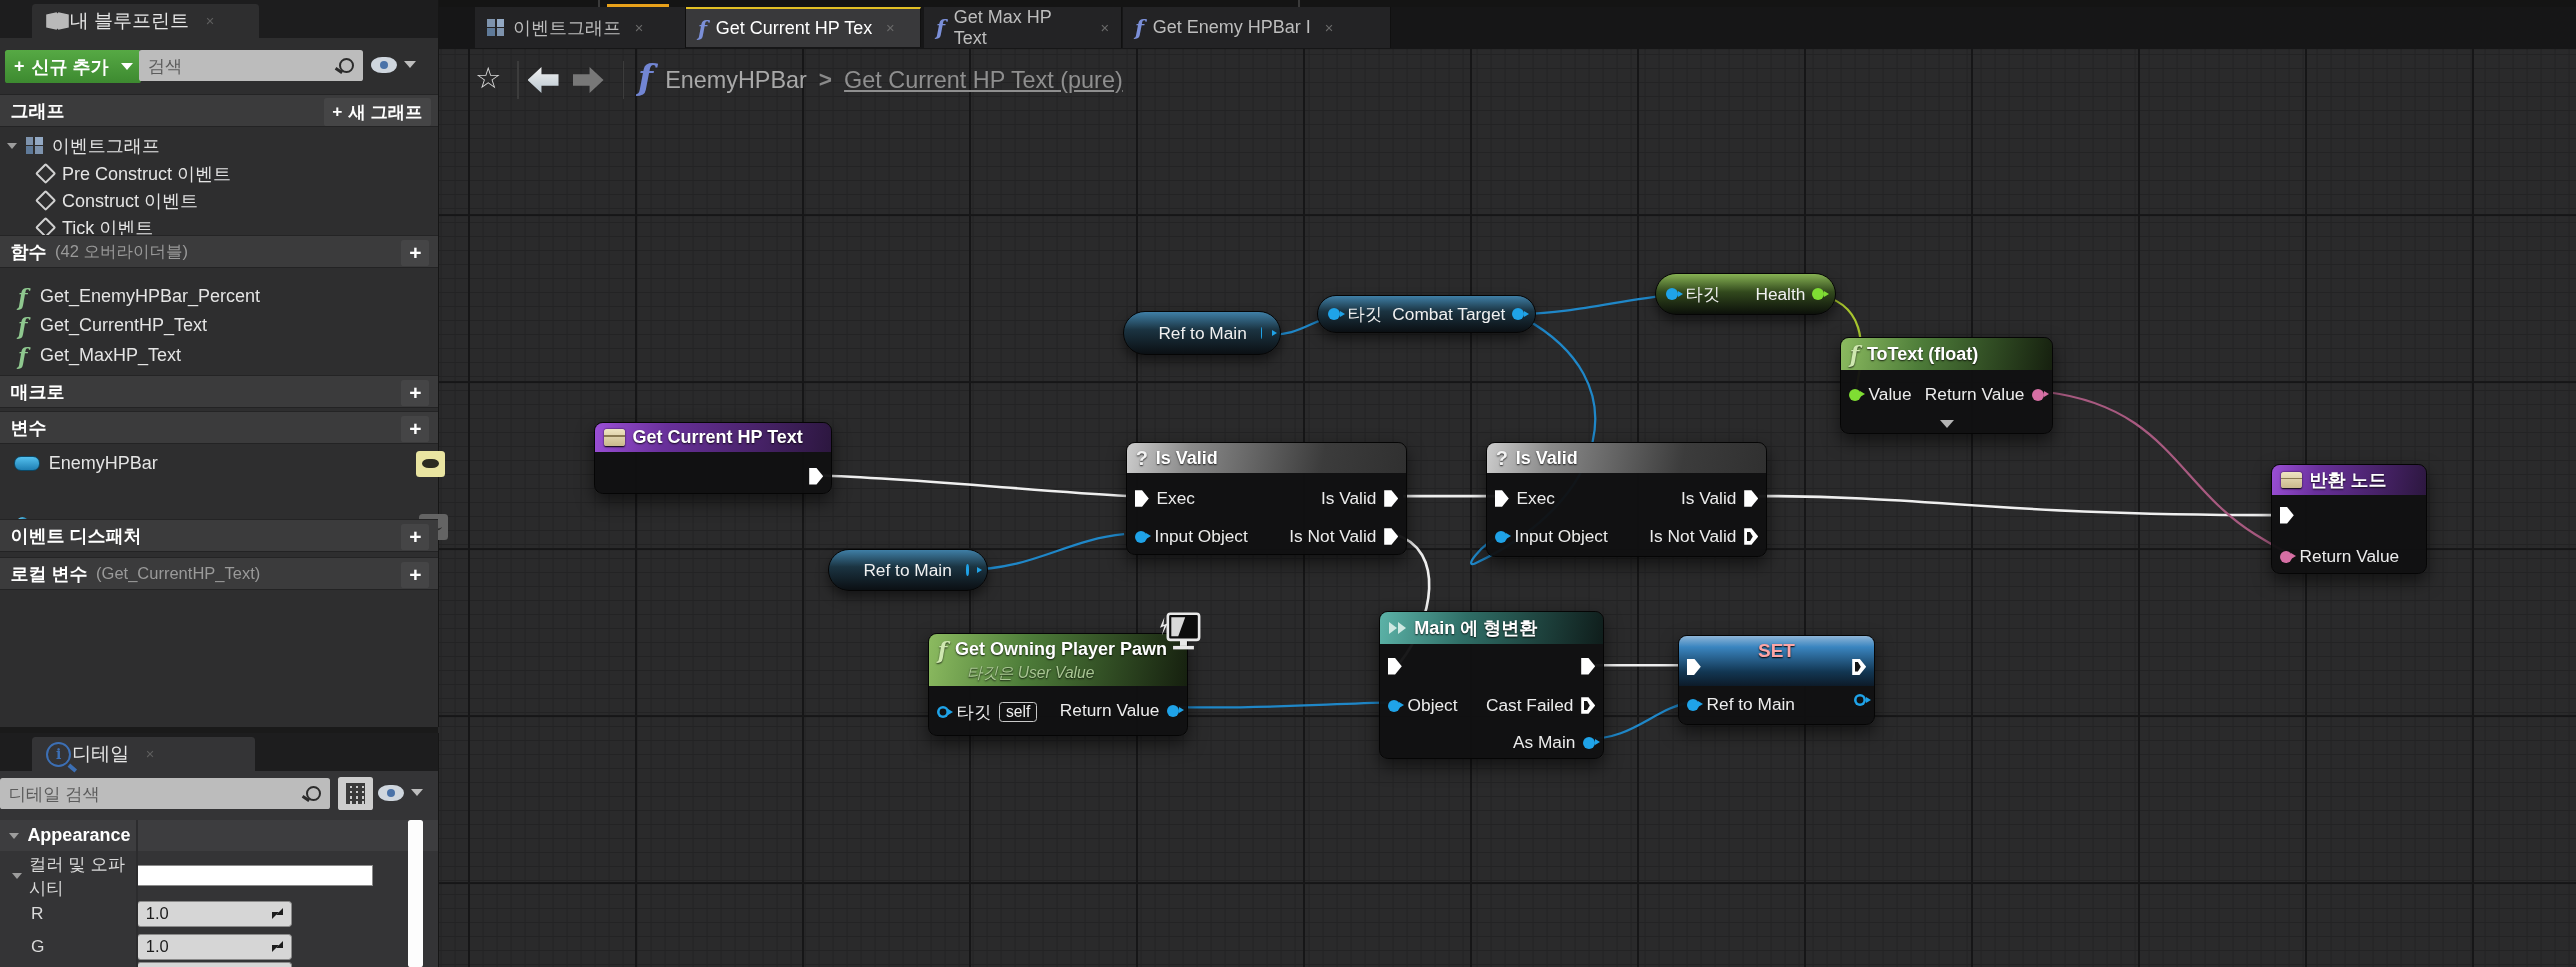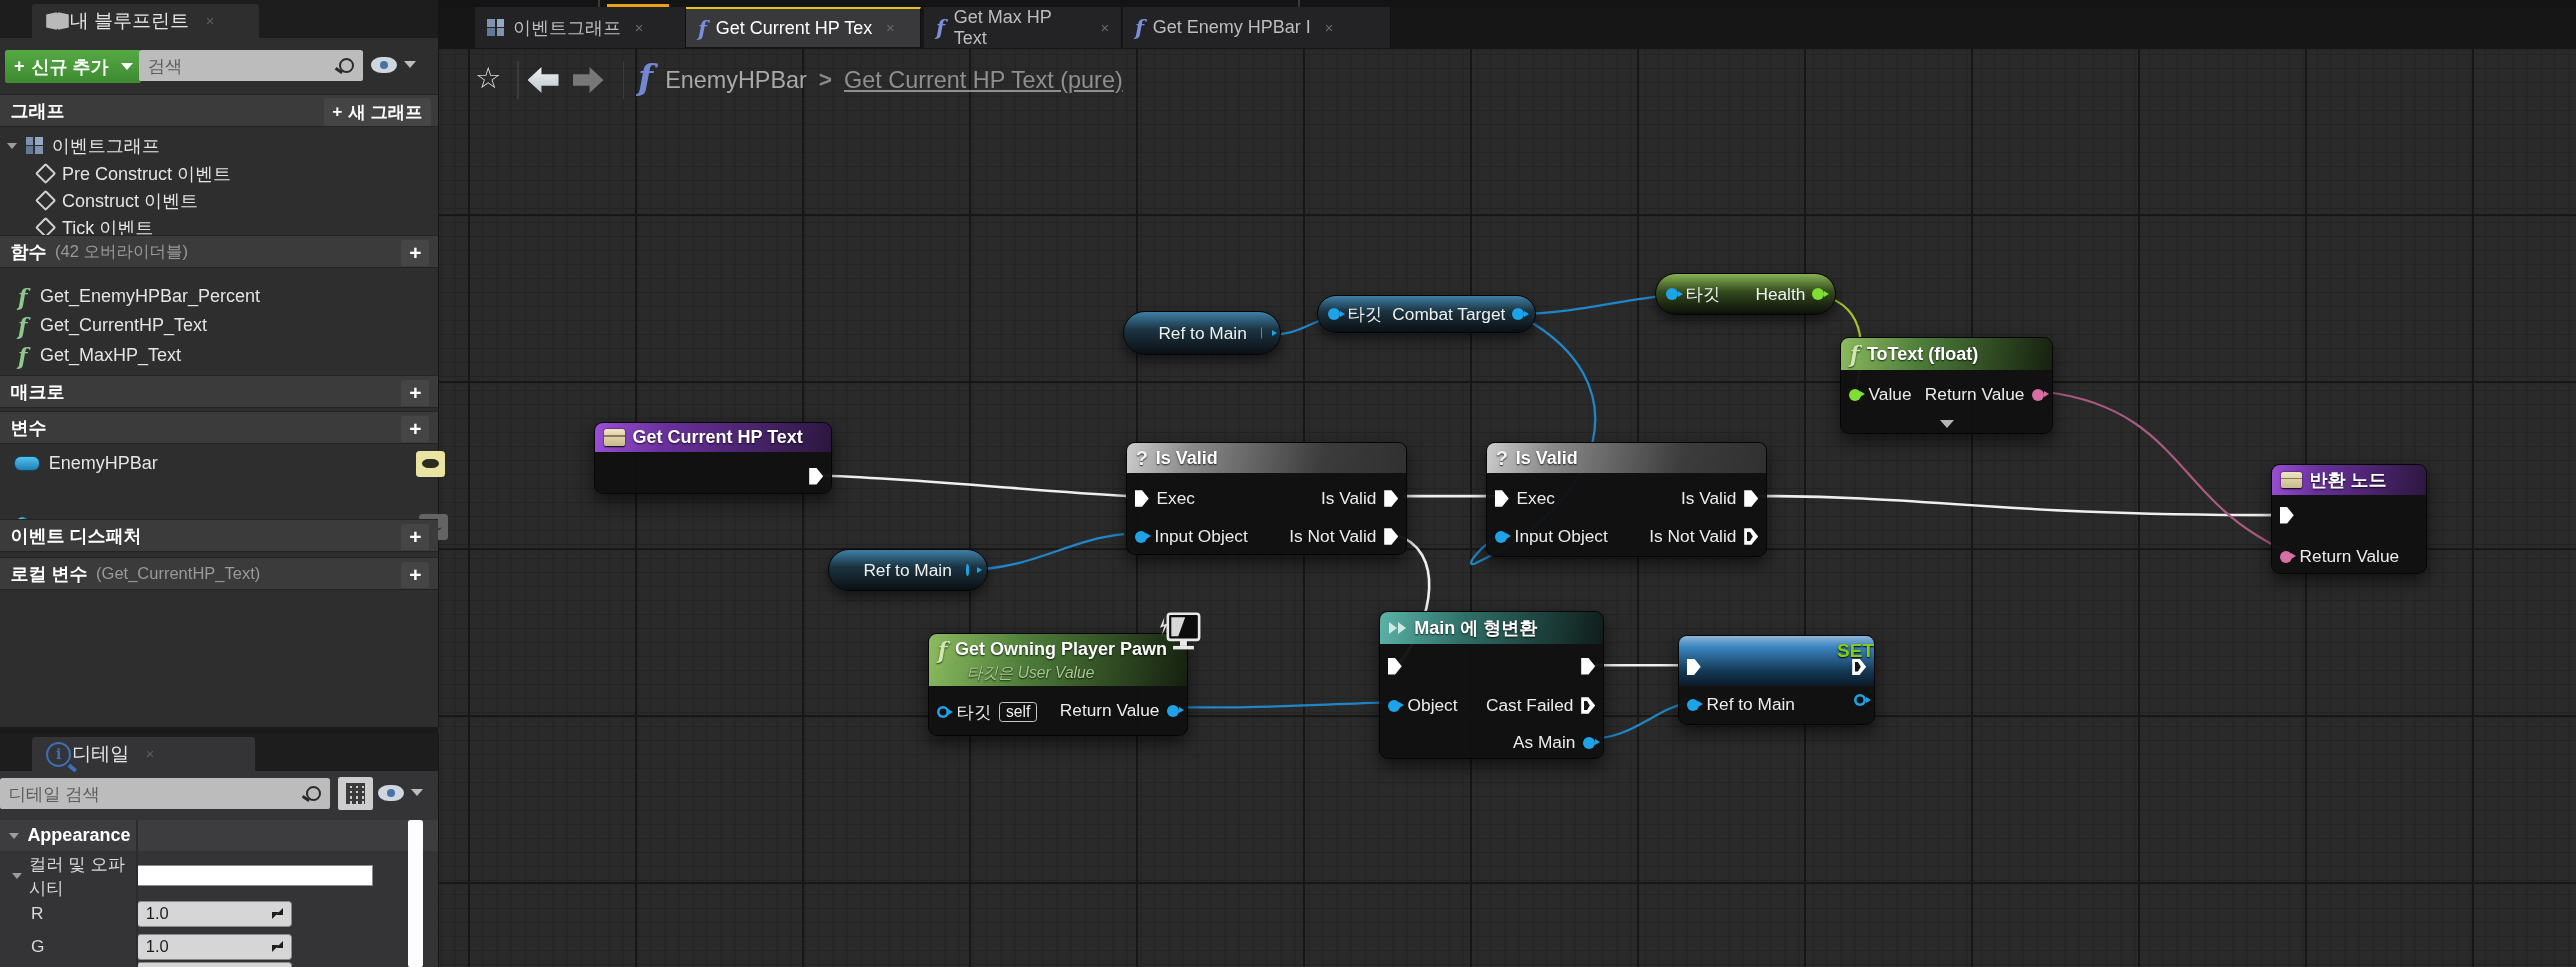--- a/index.html
+++ b/index.html
@@ -375,21 +375,21 @@
       </div>
     <div class="prow R" style="top:120px">
         <span class="pdot blue"></span>
         <span>As Main</span>
       </div>
   </div>
 
   <div class="node" style="left:1678px;top:635px;width:195px;height:88px">
     <div class="abs" style="left:0;top:0;width:100%;height:50px;border-radius:7.8px 7.8px 0 0;
          background:linear-gradient(180deg,#8fb6d8 0%,#3a85c0 22%,#123652 72%,#0d1b29 100%)"></div>
-    <div class="abs" style="left:0;top:3.5px;width:100%;text-align:right;color:#84cc16;font-weight:bold;font-size:19px;text-shadow:0 0.9px 1.7px #000">SET</div>
+    <div class="abs" style="left:0;top:3.5px;width:100%;text-align:center;color:#fca5a5;font-weight:bold;font-size:19px;text-shadow:0 0.9px 1.7px #000">SET</div>
     <div class="prow L" style="top:22.6px">
         <span class="pexec"></span>
       </div>
     <div class="prow R" style="top:22.6px">
         <span class="pexec hollow"></span>
       </div>
     <div class="prow L" style="top:58px">
         <span class="pdot blue"></span>
         <span>Ref to Main</span>
       </div>

